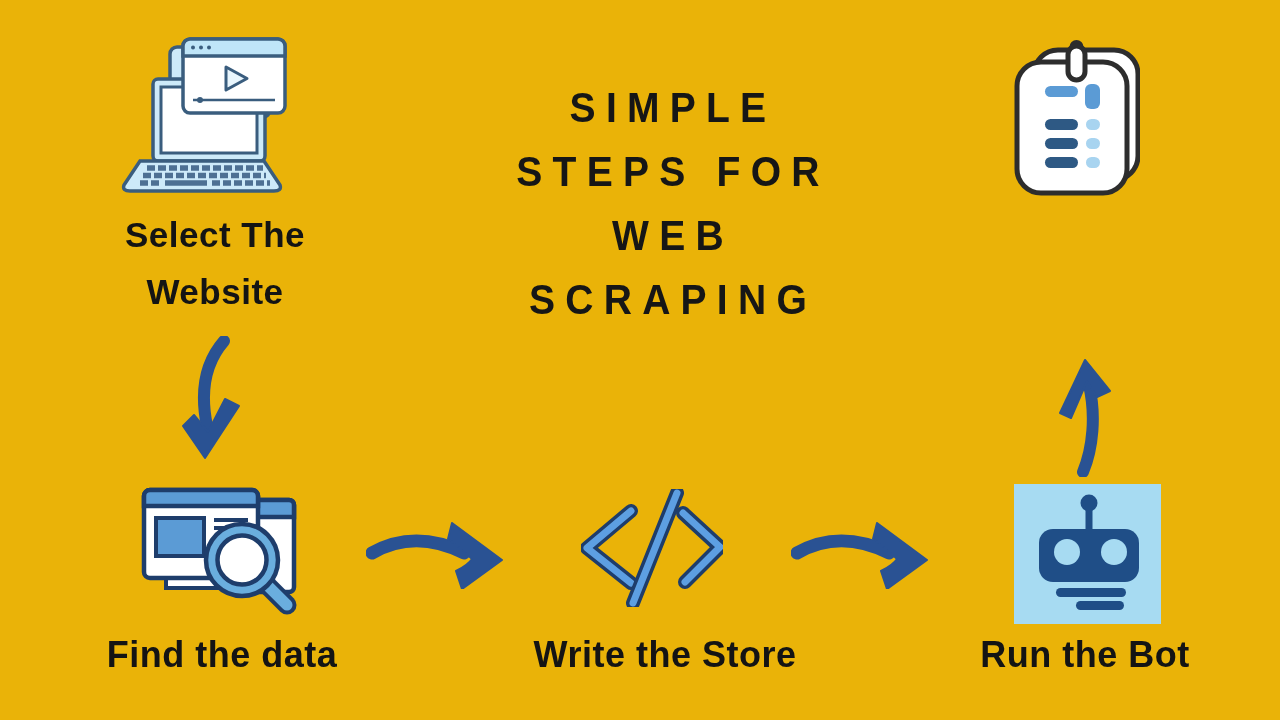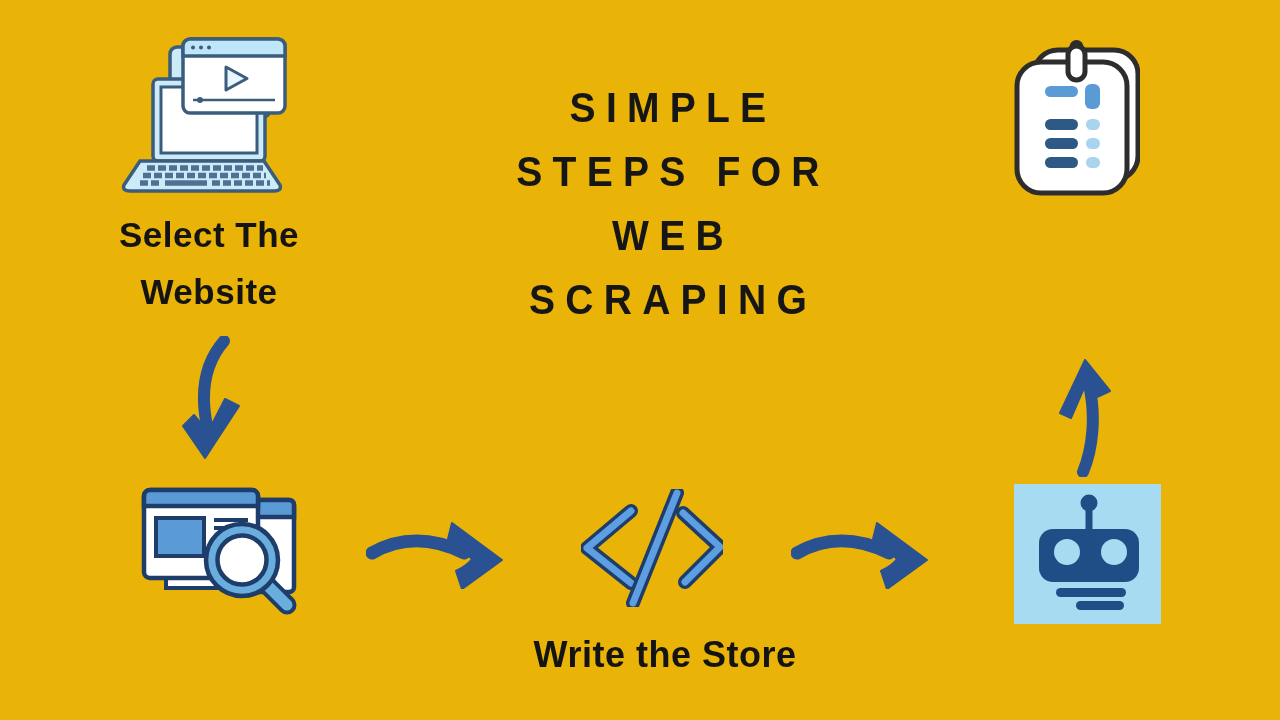--- a/index.html
+++ b/index.html
@@ -50,21 +50,21 @@
       <circle cx="87" cy="69" r="3" fill="#3a5d7e"></circle>
 
       <path d="M27,130 h124 l16,24 q2,6 -6,6 H17 q-8,0 -6,-6 z" fill="#cdeaf9" stroke="#3a5d7e" stroke-width="3.5"></path>
       <line x1="34" y1="137" x2="150" y2="137" stroke="#4d7093" stroke-width="5.5" stroke-dasharray="8 3"></line>
       <line x1="30" y1="144.5" x2="153" y2="144.5" stroke="#4d7093" stroke-width="5.5" stroke-dasharray="8 3"></line>
       <line x1="27" y1="152" x2="49" y2="152" stroke="#4d7093" stroke-width="5.5" stroke-dasharray="8 3"></line>
       <line x1="52" y1="152" x2="94" y2="152" stroke="#4d7093" stroke-width="5.5"></line>
       <line x1="99" y1="152" x2="157" y2="152" stroke="#4d7093" stroke-width="5.5" stroke-dasharray="8 3"></line>
     </svg>
   </div>
-  <div class="step-label" style="left:84px;top:206px;width:250px;">Select The Website</div>
+  <div class="step-label" style="left:90px;top:206px;width:250px;">Select The Website</div>
 
   <div class="abs" style="left:180px;top:336px;">
     <svg width="62" height="126" viewBox="0 0 62 126">
       <path d="M44,5 C24,28 20,56 27,90" fill="none" stroke="#2a5293" stroke-width="12" stroke-linecap="round"></path>
       <path d="M3,90 L25,122 L59,70 L45,63 L28,96 L14,79 Z" fill="#2a5293" stroke="#2a5293" stroke-width="2" stroke-linejoin="round"></path>
     </svg>
   </div>
 
   <div class="abs" style="left:136px;top:484px;">
     <svg width="168" height="142" viewBox="0 0 168 142">
@@ -86,20 +86,21 @@
       <line x1="78" y1="68" x2="94" y2="68" stroke="#1e3d6b" stroke-width="4"></line>
 
       <line x1="132" y1="102" x2="151" y2="121" stroke="#1e3d6b" stroke-width="19" stroke-linecap="round"></line>
       <line x1="132" y1="102" x2="151" y2="121" stroke="#6aaede" stroke-width="11" stroke-linecap="round"></line>
       <circle cx="106" cy="76" r="30" fill="#ffffff"></circle>
       <circle cx="106" cy="76" r="30" fill="none" stroke="#6aaede" stroke-width="11"></circle>
       <circle cx="106" cy="76" r="36" fill="none" stroke="#1e3d6b" stroke-width="4.5"></circle>
       <circle cx="106" cy="76" r="24.5" fill="none" stroke="#1e3d6b" stroke-width="4.5"></circle>
     </svg>
   </div>
+  <div class="step-label bottom" style="left:72px;top:633px;width:300px;">Find the data</div>
 
   <div class="abs" style="left:366px;top:509px;">
     <svg width="138" height="80" viewBox="0 0 138 80">
       <path d="M6,44 C34,28 66,28 98,44" fill="none" stroke="#2a5293" stroke-width="13" stroke-linecap="round"></path>
       <path d="M86,14 L136,51 L96,80 L90,62 Q102,56 106,50 Q96,40 82,30 Z" fill="#2a5293" stroke="#2a5293" stroke-width="2" stroke-linejoin="round"></path>
     </svg>
   </div>
 
   <div class="abs" style="left:581px;top:489px;">
     <svg width="142" height="118" viewBox="0 0 142 118">
@@ -127,20 +128,21 @@
       <rect x="0" y="0" width="147" height="140" fill="#a7dbf2"></rect>
       <circle cx="75" cy="19" r="8.5" fill="#1f4e87"></circle>
       <rect x="71.5" y="19" width="7" height="28" fill="#1f4e87"></rect>
       <rect x="25" y="45" width="100" height="53" rx="14" fill="#1f4e87"></rect>
       <circle cx="53" cy="68" r="13" fill="#a7dbf2"></circle>
       <circle cx="100" cy="68" r="13" fill="#a7dbf2"></circle>
       <rect x="42" y="104" width="70" height="9" rx="4.5" fill="#1f4e87"></rect>
       <rect x="62" y="117" width="48" height="9" rx="4.5" fill="#1f4e87"></rect>
     </svg>
   </div>
+  <div class="step-label bottom" style="left:935px;top:633px;width:300px;">Run the Bot</div>
 
   <div class="abs" style="left:1054px;top:355px;">
     <svg width="62" height="122" viewBox="0 0 62 122">
       <path d="M29,117 C39,93 42,60 35,30" fill="none" stroke="#2a5293" stroke-width="12" stroke-linecap="round"></path>
       <path d="M6,58 L31,5 L56,36 L43,42 L33,26 L17,63 Z" fill="#2a5293" stroke="#2a5293" stroke-width="2" stroke-linejoin="round"></path>
     </svg>
   </div>
 
   <div class="abs" style="left:1014px;top:40px;">
     <svg width="126" height="160" viewBox="0 0 126 160">

